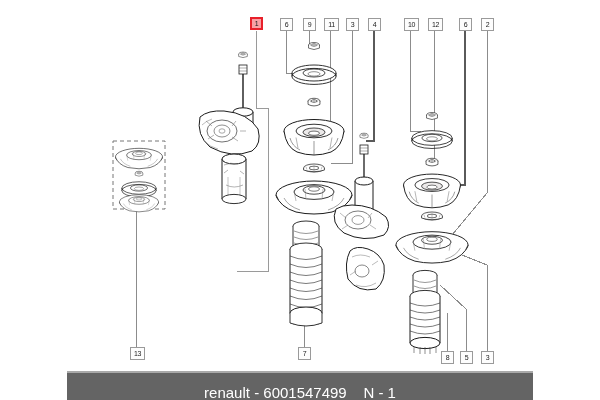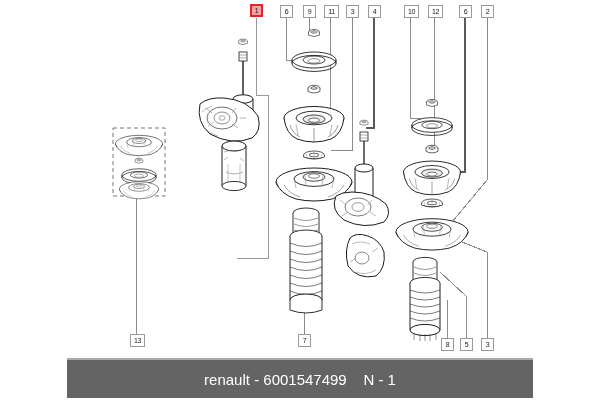--- a/index.html
+++ b/index.html
@@ -3,21 +3,21 @@
 <meta charset="utf-8">
 <style>
   html,body{margin:0;padding:0;}
   body{
     width:600px;height:400px;
     background:#ffffff;
     font-family:"Liberation Sans", sans-serif;
     overflow:hidden;
     position:relative;
   }
-  #sheet{position:absolute;left:0;top:0;width:600px;height:324px;}
+  #sheet{position:absolute;left:0;top:13px;width:600px;height:324px;}
   svg.layer{position:absolute;left:0;top:0;width:600px;height:400px;}
 
   
   .callout{
     position:absolute;
     width:13px;height:13px;
     box-sizing:border-box;
     border:1px solid #9a9a9a;
     background:#fdfdfd;
     color:#1a1a1a;

